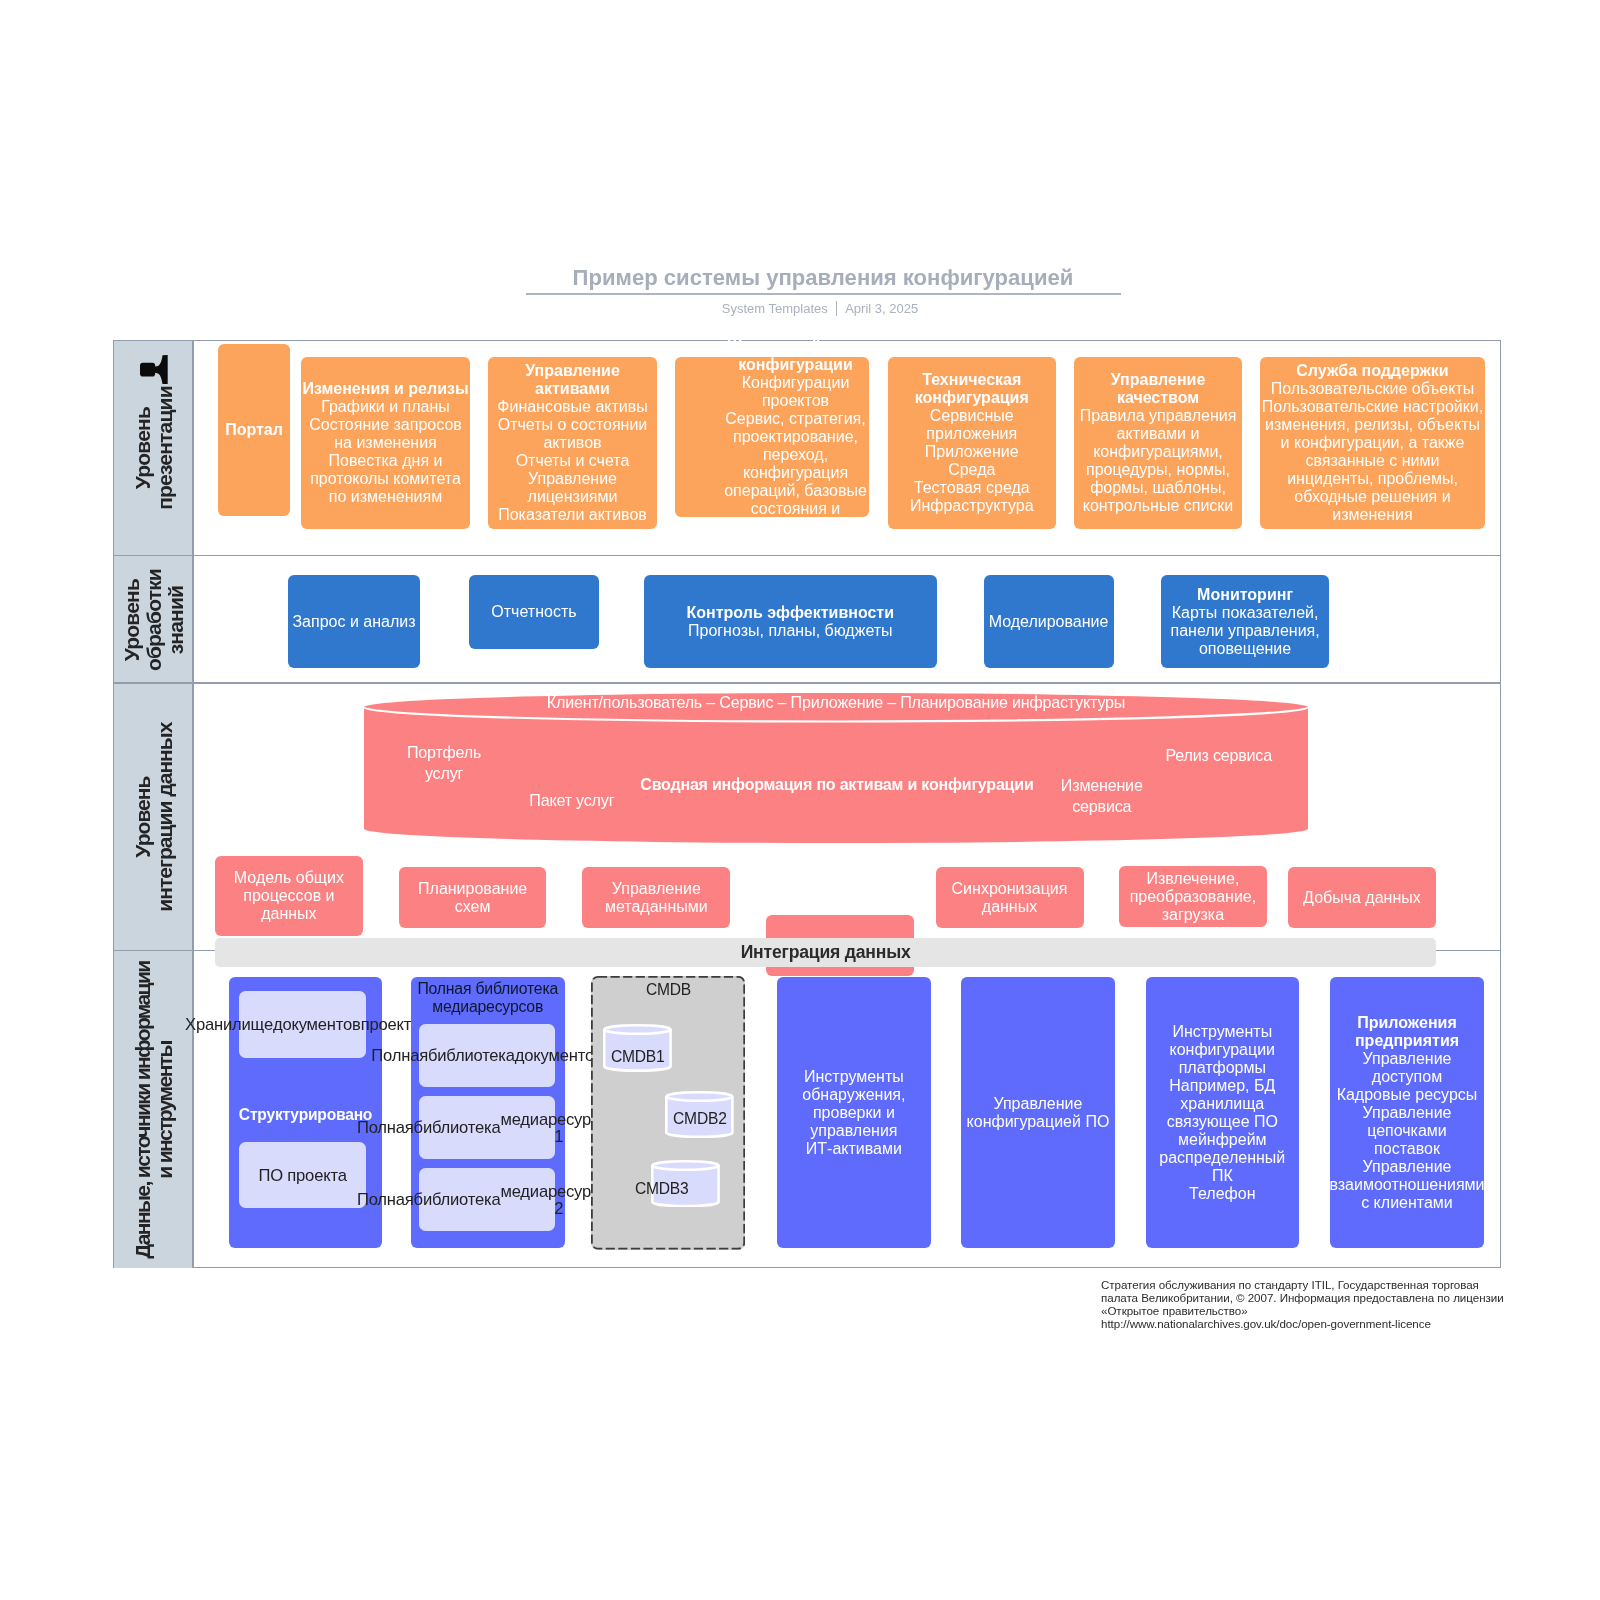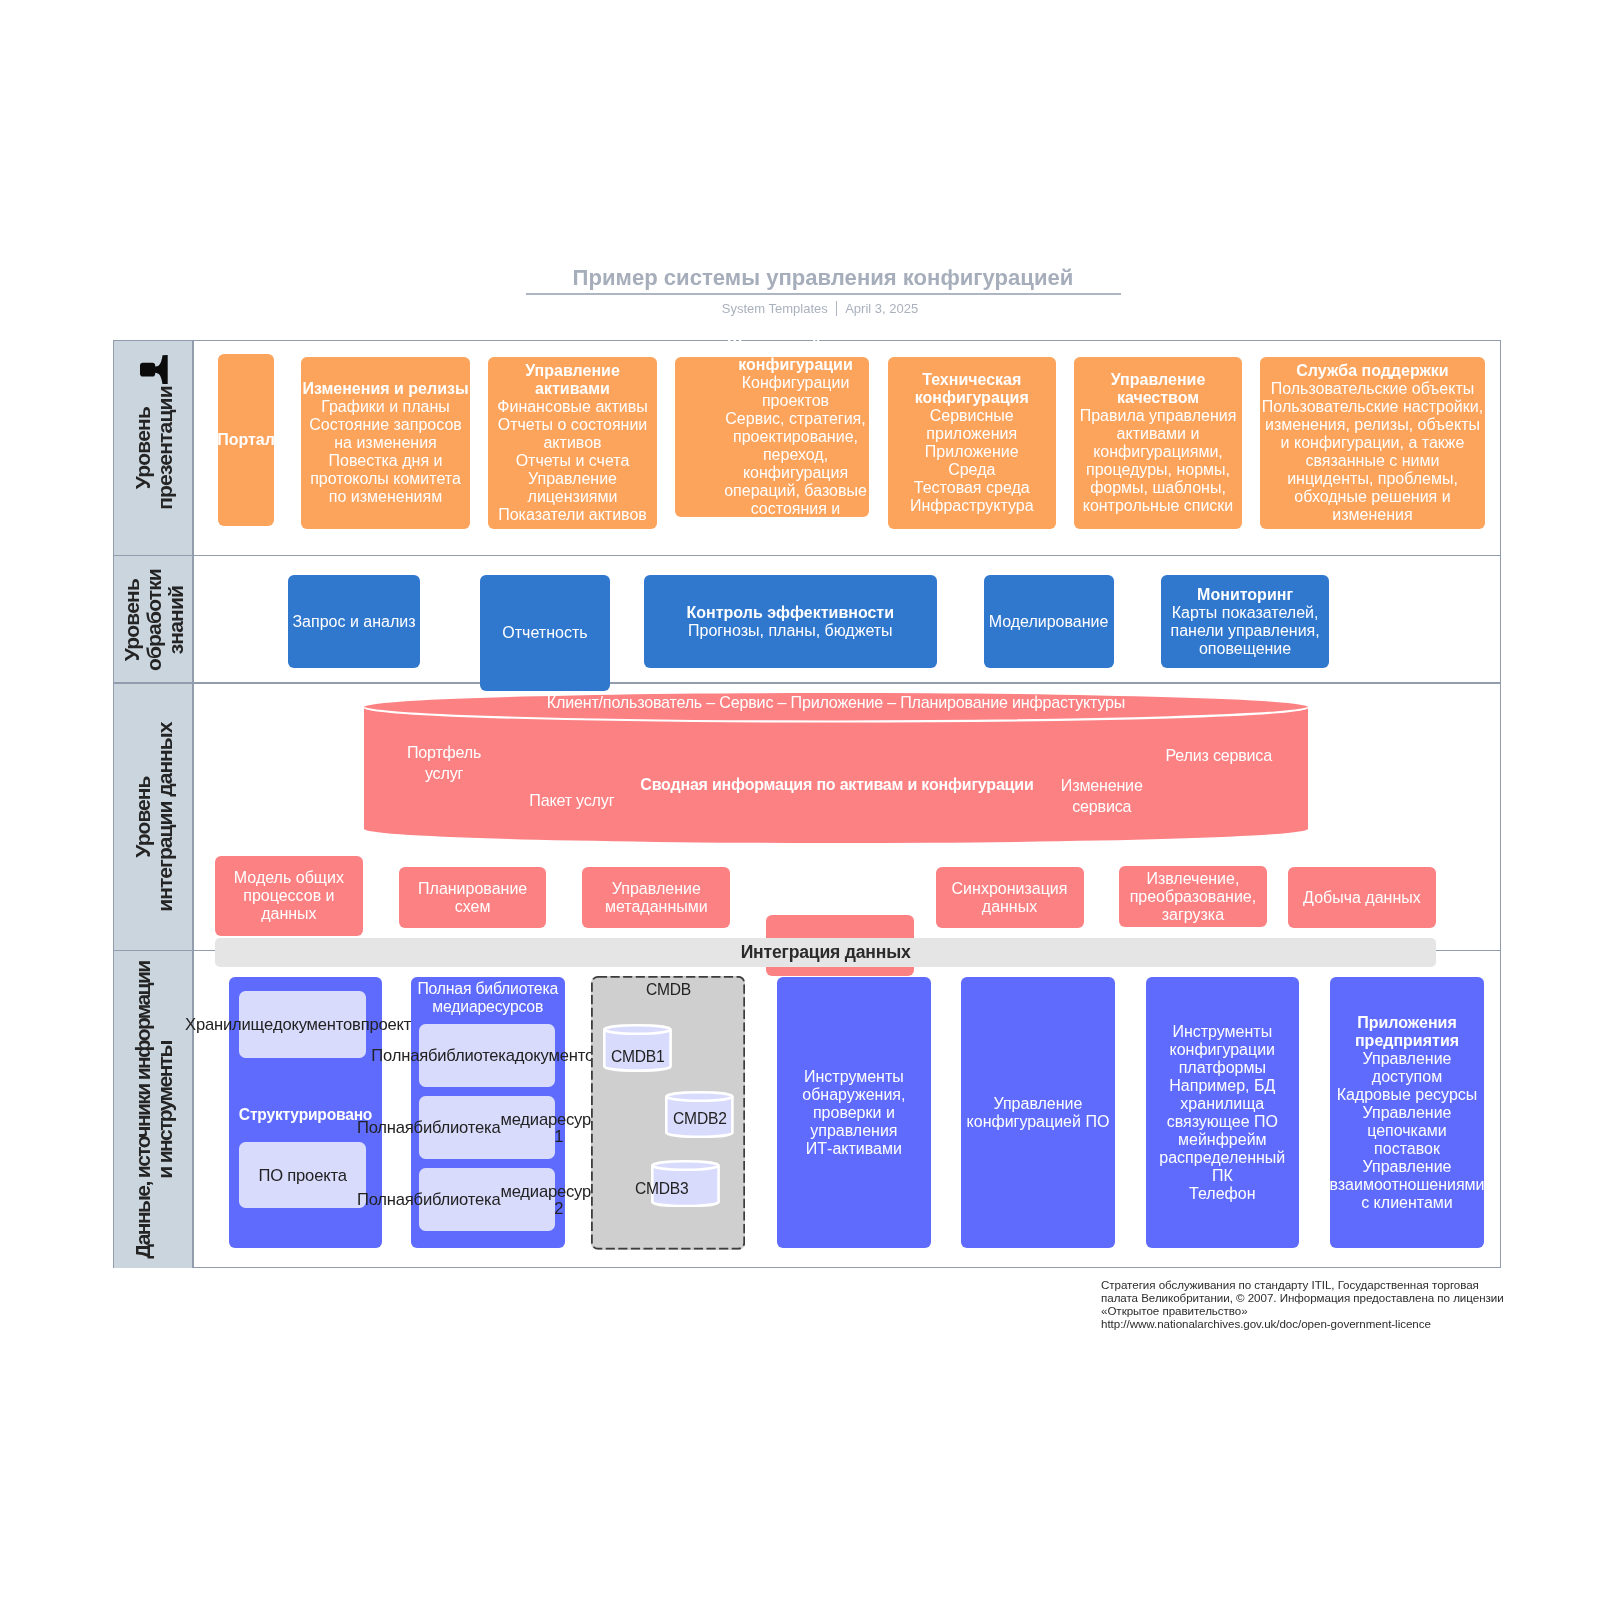--- a/index.html
+++ b/index.html
@@ -41,21 +41,21 @@
 .box .bt{font-weight:bold;}
 .box .bl{font-weight:normal;}
 .cylinder{position:absolute;}
 .cyl-lab{position:absolute;color:#fff;font-size:16.1px;line-height:1.32;letter-spacing:-0.2px;white-space:nowrap;transform:translateX(-50%);text-align:center;}
 .cyl-lab.b{font-weight:bold;font-size:16px;}
 .intbar{position:absolute;background:#e5e5e5;border-radius:5px;display:flex;align-items:center;justify-content:center;}
 .intbar-label{font-size:17.6px;font-weight:bold;color:#2B2B2B;letter-spacing:-0.2px;}
 .subbox{position:absolute;background:#D9DBFD;border-radius:6.5px;color:#222;display:flex;
   align-items:center;justify-content:center;text-align:center;font-size:16.6px;line-height:1.035;letter-spacing:-0.2px;}
 .midlabel{position:absolute;width:100%;text-align:center;font-weight:bold;color:#fff;font-size:15.6px;letter-spacing:-0.2px;}
-.coltitle{position:absolute;width:100%;text-align:center;color:#ffffff;font-size:15.8px;line-height:1.14;letter-spacing:-0.2px;}
+.coltitle{position:absolute;width:100%;text-align:center;color:#0f172a;font-size:15.8px;line-height:1.14;letter-spacing:-0.2px;}
 .cmdbbox{position:absolute;background:#CFCFCF;border-radius:7px;box-sizing:border-box;}
 .cmdbborder{position:absolute;left:0;top:0;}
 .cmdbtitle{position:absolute;width:100%;text-align:center;color:#222;font-size:15.6px;letter-spacing:-0.2px;}
 .dbcyl{position:absolute;}
 .dblabel{position:absolute;left:0;top:5px;width:100%;height:100%;display:flex;align-items:center;justify-content:center;
   color:#222;font-size:15.6px;letter-spacing:-0.2px;}
 .footer{position:absolute;left:1101px;top:1277.5px;font-size:11.6px;line-height:1.148;color:#2C2C2C;letter-spacing:-0.05px;}
 </style>
 </head>
 <body>
@@ -72,21 +72,21 @@
           <svg class="pin" viewBox="0 0 27.7 29.5">
             <path d="M22.5 0.3 L27.7 0 L27.7 29.5 L22.5 29.2 C22.0 24.8 20.6 20.3 18.8 18.9 C17.9 18.2 16.6 17.85 15.2 17.7 L15.2 18.9 C15.2 20.35 14.0 21.5 12.6 21.5 L2.7 21.5 C1.2 21.5 0 20.35 0 18.9 L0 10.4 C0 8.95 1.2 7.8 2.7 7.8 L12.6 7.8 C14.0 7.8 15.2 8.95 15.2 10.4 L15.2 11.6 C16.6 11.45 17.9 11.1 18.8 10.4 C20.6 9.0 22.0 4.7 22.5 0.3 Z" fill="#0B0B0B"></path>
           </svg>
           <div class="rot" style="letter-spacing:-0.8px;">
             <div>Уровень</div>
             <div>презентации</div>
           </div>
           <div class="vline"></div>
         </div>
         <div class="sep-line"></div>
-        <div class="box orange" style="left:104px;top:13px;width:56px;height:172.7px;">
+        <div class="box orange" style="left:104px;top:3px;width:72px;height:172.7px;">
           <div class="bt">Портал</div>
         </div>
         <div class="box orange" style="left:187px;top:16.2px;width:169px;height:172.7px;">
           <div class="bt">Изменения и релизы</div>
           <div class="bl">Графики и планы</div>
           <div class="bl">Состояние запросов</div>
           <div class="bl">на изменения</div>
           <div class="bl">Повестка дня и</div>
           <div class="bl">протоколы комитета</div>
           <div class="bl">по изменениям</div>
@@ -150,21 +150,21 @@
             <div>Уровень</div>
             <div>обработки</div>
             <div>знаний</div>
           </div>
           <div class="vline"></div>
         </div>
         <div class="sep-line"></div>
         <div class="box blue" style="left:174px;top:19.4px;width:132px;height:92.85px;">
           <div class="bl">Запрос и анализ</div>
         </div>
-        <div class="box blue" style="left:366px;top:19.4px;width:129.9px;height:116px;justify-content:center;">
+        <div class="box blue" style="left:355px;top:19.4px;width:129.9px;height:74px;justify-content:center;">
           <div class="bl">Отчетность</div>
         </div>
         <div class="box blue" style="left:529.7px;top:19.4px;width:293.2px;height:92.85px;">
           <div class="bt">Контроль эффективности</div>
           <div class="bl">Прогнозы, планы, бюджеты</div>
         </div>
         <div class="box blue" style="left:869.5px;top:19.4px;width:130px;height:92.85px;">
           <div class="bl">Моделирование</div>
         </div>
         <div class="box blue" style="left:1046.7px;top:19.4px;width:168.8px;height:92.85px;">

